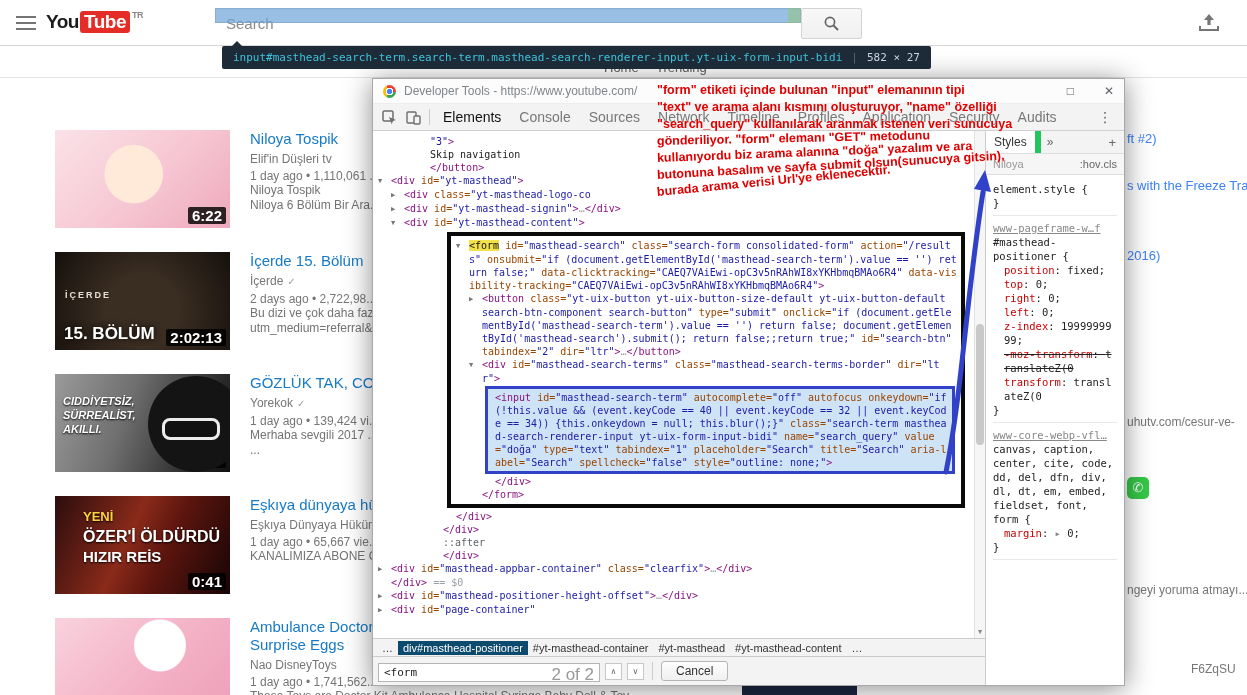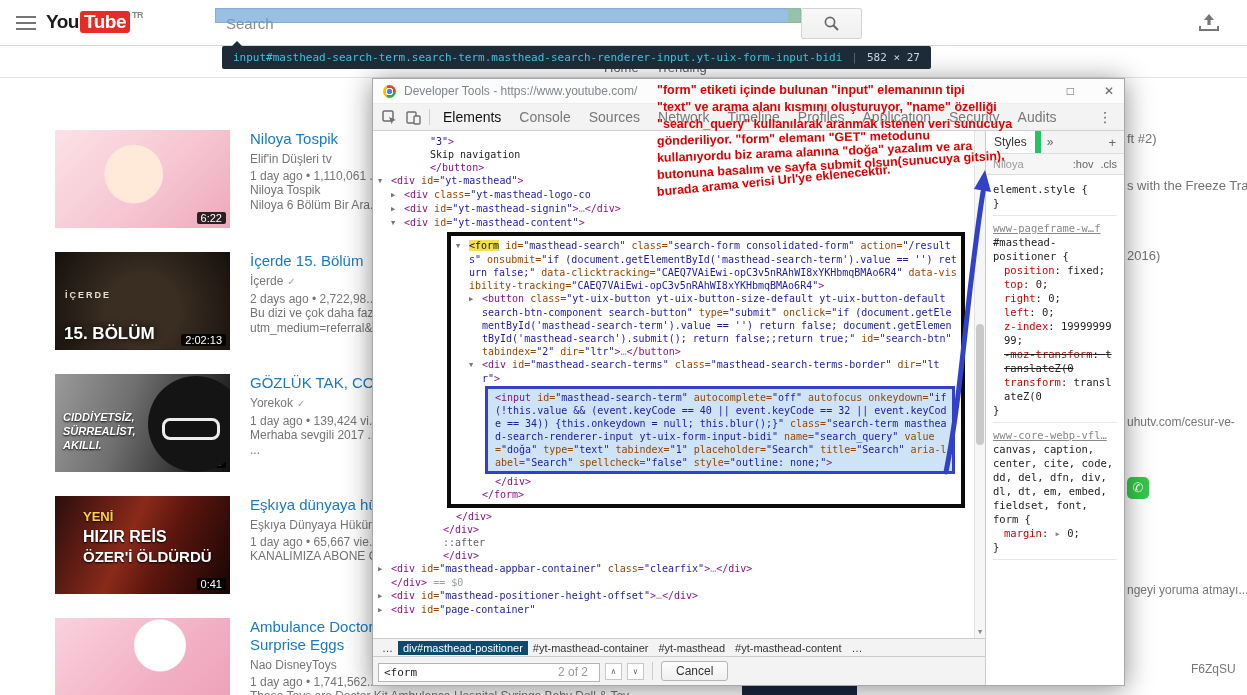--- a/index.html
+++ b/index.html
@@ -23,46 +23,46 @@
   .inspect-overlay .pad{position:absolute;right:0;top:0;bottom:0;width:13px;background:rgba(147,196,125,.55)}
   .search-btn{position:absolute;left:801px;top:8px;width:61px;height:31px;background:linear-gradient(#f8f8f8,#f0f0f0);border:1px solid #d3d3d3;border-radius:2px;display:flex;align-items:center;justify-content:center;cursor:pointer}
   .upload-ic{position:absolute;left:1197px;top:13px;width:24px;height:20px}
   .nav-link{position:absolute;top:60px;font-size:13px;color:#606060;z-index:1}
   .nav-home{left:604px}.nav-trending{left:656px}
 
   
   .video-list{position:absolute;left:55px;top:130px;width:560px;z-index:1}
   .vitem{display:flex;margin-bottom:24px;height:98px}
   .thumb{position:relative;width:175px;height:98px;flex:none;overflow:hidden;background:#ddd;cursor:pointer}
-  .dur{position:absolute;right:4px;bottom:4px;background:rgba(0,0,0,.82);color:#fff;font-size:11px;padding:0 4px;border-radius:2px;font-weight:normal}
+  .dur{position:absolute;right:4px;bottom:4px;background:rgba(0,0,0,.82);color:#fff;font-size:15px;padding:0 4px;border-radius:2px;font-weight:bold}
   .vinfo{margin-left:20px;width:330px;white-space:nowrap}
   .vtitle{font-size:15px;line-height:18px;color:#167ac6;cursor:pointer}
   .vchan{font-size:12px;line-height:14px;color:#767676;margin-top:4px;cursor:pointer}
   .vbadge{color:#9e9e9e;font-size:10px;margin-left:4px}
   .vmeta{font-size:12px;line-height:14px;color:#767676;margin-top:3px}
   .vdesc{font-size:12px;line-height:15px;color:#737373}
   .vdesc:nth-of-type(1){margin-top:6px}
   .th1{background:radial-gradient(circle at 45% 45%,#ffe9d9 0 26%,transparent 27%),linear-gradient(135deg,#fbe2e8 0%,#f6c6d2 55%,#eea9bc 100%)}
   .th2{background:radial-gradient(circle at 50% 60%,#3a2d22 0 35%,#15100c 100%)}
   .th2 div.tl:nth-of-type(1){position:absolute;top:38px;left:10px;font-size:9px;letter-spacing:2px;color:#e6e0d2;font-weight:bold}
   .th2 div.tl:nth-of-type(2){position:absolute;bottom:6px;left:9px;font-size:17px;font-weight:bold;color:#fff;text-shadow:0 0 6px #000}
-  .th3{background:linear-gradient(110deg,#9a9a9a 0%,#6f6f6f 40%,#2e2e2e 78%,#101010 100%);padding-top:36px}
+  .th3{background:linear-gradient(110deg,#9a9a9a 0%,#6f6f6f 40%,#2e2e2e 78%,#101010 100%);padding-top:20px}
   .th3::after{content:"";position:absolute;right:-14px;top:2px;width:96px;height:96px;border-radius:50%;background:#141414}
   .th3::before{content:"";position:absolute;right:10px;top:44px;width:52px;height:16px;border:3px solid #ececec;border-radius:8px;background:rgba(15,15,15,.65);z-index:2}
   .th3 div.tl{position:relative;z-index:3;padding-left:8px;font-size:11px;line-height:14px;font-weight:800;font-style:italic;color:#fff;text-shadow:0 1px 2px #000}
   .th4{background:linear-gradient(115deg,#2b0d0d 0%,#8a2a1a 42%,#5c150e 62%,#160505 100%);padding-top:12px}
   .th4 div.tl{padding-left:28px;font-weight:800;color:#fff;text-shadow:0 1px 2px #000}
   .th4 div.tl:nth-of-type(1){color:#ffd23c;font-size:13px;line-height:18px}
   .th4 div.tl:nth-of-type(2){font-size:16px;line-height:21px}
   .th4 div.tl:nth-of-type(3){font-size:15px;line-height:20px}
   .th5{background:radial-gradient(circle at 60% 28%,#fff 0 20%,transparent 21%),linear-gradient(135deg,#f9d2de 0%,#f3afc4 60%,#eda0b8 100%)}
 
   
   .frag{position:absolute;z-index:1;white-space:nowrap}
-  .frag-link{color:#737373;font-size:13px}
+  .frag-link{color:#3b82f6;font-size:13px}
   .frag-gray{color:#767676;font-size:12px}
   .wa-icon{position:absolute;left:1127px;top:477px;width:22px;height:22px;border-radius:5px;background:#35c948;color:#fff;font-size:13px;text-align:center;line-height:22px;z-index:1}
   .bottom-dark{position:absolute;left:742px;top:686px;width:115px;height:9px;background:#1b2740;z-index:1}
 
   
   .tooltip{position:absolute;left:222px;top:46px;height:23px;display:flex;align-items:center;gap:9px;padding:0 11px;background:#1d2a38;border-radius:2px;z-index:70;font-family:"DejaVu Sans Mono",monospace;font-size:11px;white-space:nowrap}
   .tooltip::before{content:"";position:absolute;left:10px;top:-5px;border:5px solid transparent;border-top:none;border-bottom:5px solid #1d2a38}
   .tt-sel{color:#3fc1d9}
   .tt-sep{color:#5a6673}
   .tt-dims{color:#ccd5dd}
@@ -90,32 +90,32 @@
   .input-box{border:3px solid #3142c8;background:#cfe3f6;margin:1px 2px 1px 30px;padding:2px 3px}
   .el-scroll{position:absolute;right:0;top:0;bottom:0;width:11px;background:#f6f6f6;border-left:1px solid #e2e2e2}
   .el-thumb{position:absolute;left:1px;right:1px;top:38%;height:24%;background:#c9c9c9;border-radius:4px}
   .el-down{position:absolute;bottom:0;left:0;right:0;height:11px;color:#888;font-size:7px;text-align:center;line-height:11px;cursor:pointer}
   .crumbs{height:18px;background:#f3f3f3;border-top:1px solid #ccc;display:flex;align-items:center;font-size:11px;padding-left:4px;flex:none;overflow:hidden}
   .crumb{padding:1px 5px;color:#333;white-space:nowrap;cursor:pointer}
   .crumb.sel{background:#0c4a6e;color:#fff}
   .findbar{height:29px;background:#f3f3f3;border-top:1px solid #ccc;display:flex;align-items:center;gap:5px;padding:0 5px;flex:none}
   .find-input-wrap{position:relative;width:222px;height:19px;flex:none}
   .find-input{width:100%;height:100%;border:1px solid #b5b5b5;background:#fff;font-family:"DejaVu Sans Mono",monospace;font-size:11px;padding:0 42px 0 5px;color:#222}
-  .find-count{position:absolute;right:12px;top:3px;font-size:12px;color:#999}
+  .find-count{position:absolute;right:6px;top:3px;font-size:17px;color:#999}
   .chev{width:17px;height:17px;border:1px solid #c7c7c7;background:#fff;color:#666;font-size:8px;text-align:center;line-height:15px;cursor:pointer}
   .fsep{width:1px;height:18px;background:#ccc;margin:0 3px}
   .cancel-btn{padding:2px 14px;font-size:12px;color:#333;background:linear-gradient(#fdfdfd,#f0f0f0);border:1px solid #b5b5b5;border-radius:3px;cursor:pointer}
   
   .dt-styles{flex:1;border-left:1px solid #ccc;display:flex;flex-direction:column;min-width:0;overflow:hidden}
   .sp-head{height:23px;background:#f3f3f3;border-bottom:1px solid #ddd;display:flex;align-items:center;font-size:12px;flex:none}
   .sp-tab{color:#333;padding:0 8px;background:#fff;border-right:6px solid #22c55e;line-height:22px;cursor:pointer}
   .sp-more{color:#666;padding:0 6px;cursor:pointer}
   .sp-plus{margin-left:auto;color:#666;padding:0 8px;font-size:13px;cursor:pointer}
   .sp-filter{height:21px;background:#f6f6f6;border-bottom:1px solid #ddd;display:flex;align-items:center;font-size:11px;color:#999;padding:0 7px;flex:none}
-  .sp-right{margin-left:auto;display:flex;gap:7px;color:#666}
+  .sp-right{margin-left:auto;display:flex;color:#666}
   .sp-right span{cursor:pointer}
   .rules{flex:1;overflow:hidden;padding:5px 7px;font-family:"DejaVu Sans Mono",monospace;font-size:10.5px;line-height:14px;color:#222}
   .rule{border-bottom:1px solid #e8e8e8;padding:2px 0 5px;margin-bottom:3px}
   .rsrc{color:#888;text-decoration:underline;word-break:break-all;cursor:pointer}
   .rsel{color:#222;word-break:break-word;cursor:pointer}
   .prop{padding-left:11px;word-break:break-all;cursor:pointer}
   .prop.struck{text-decoration:line-through}
   .pn{color:#c80000}.pv{color:#222}.exp{color:#888}
 
   
@@ -202,22 +202,22 @@
         <div class="vtitle">GÖZLÜK TAK, COO...</div>
         <div class="vchan">Yorekok<span class="vbadge">✓</span></div>
         <div class="vmeta">1 day ago • 139,424 vi...</div>
         <div class="vdesc">Merhaba sevgili 2017 ...</div>
         <div class="vdesc">...</div>
       </div>
     </div>
     <div class="vitem">
       <div class="thumb th4">
         <div class="tl">YENİ</div>
+        <div class="tl">ÖZER'İ ÖLDÜRDÜ</div>
         <div class="tl">HIZIR REİS</div>
-        <div class="tl">ÖZER'İ ÖLDÜRDÜ</div>
         <span class="dur">0:41</span>
       </div>
       <div class="vinfo">
         <div class="vtitle">Eşkıya dünyaya hük...</div>
         <div class="vchan">Eşkıya Dünyaya Hüküm...</div>
         <div class="vmeta">1 day ago • 65,667 vie...</div>
         <div class="vdesc">KANALIMIZA ABONE OL...</div>
       </div>
     </div>
     <div class="vitem">

